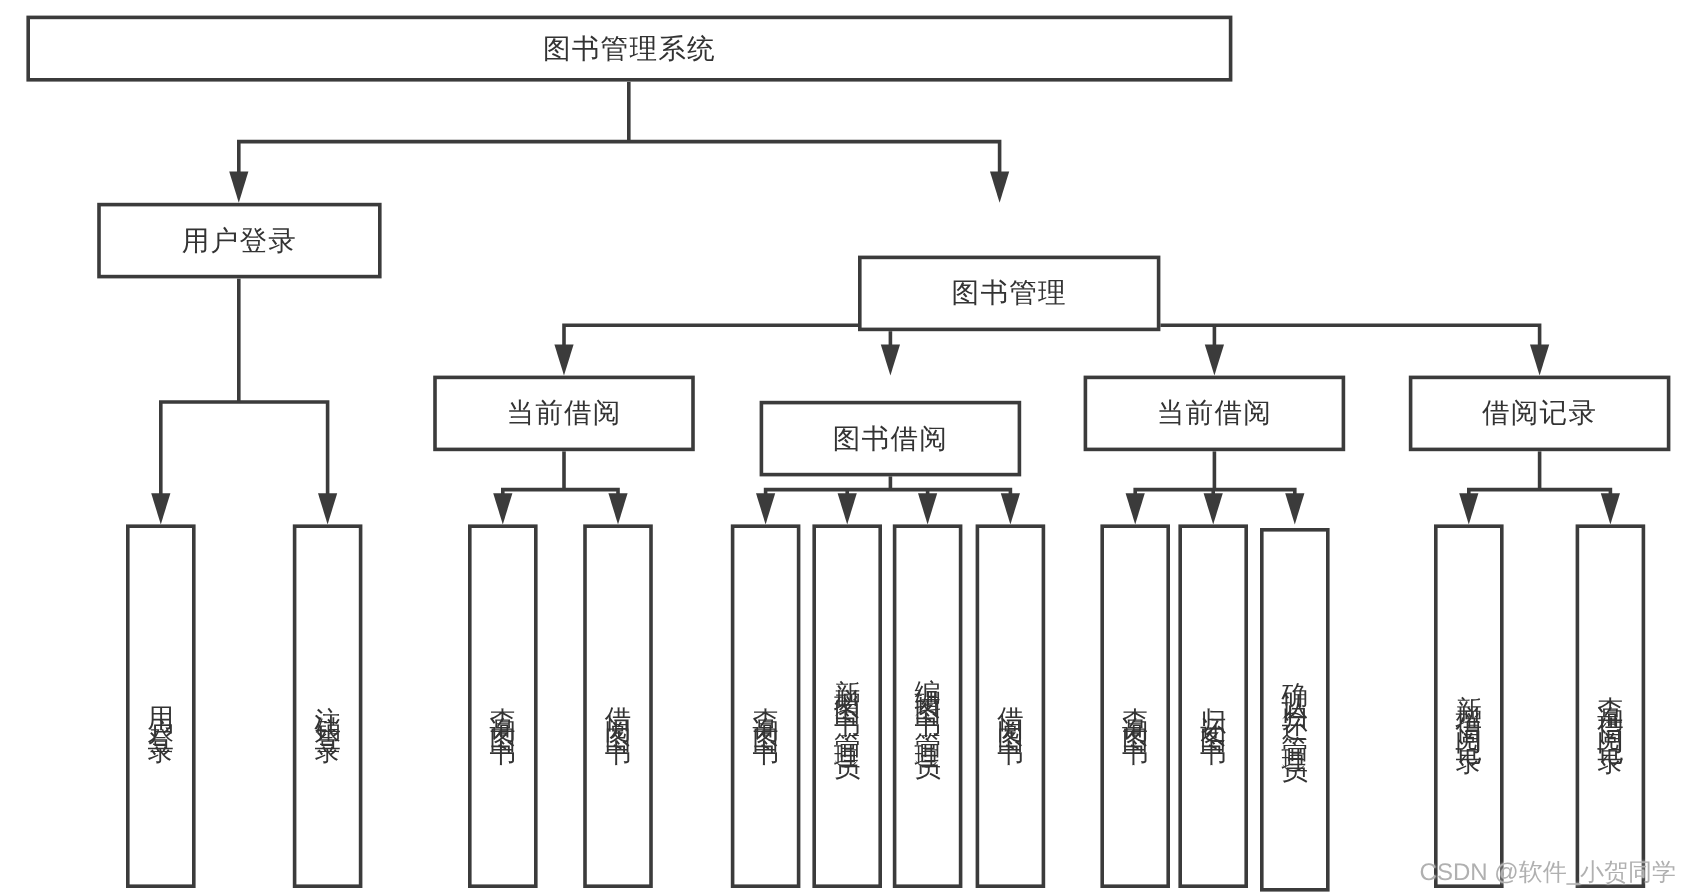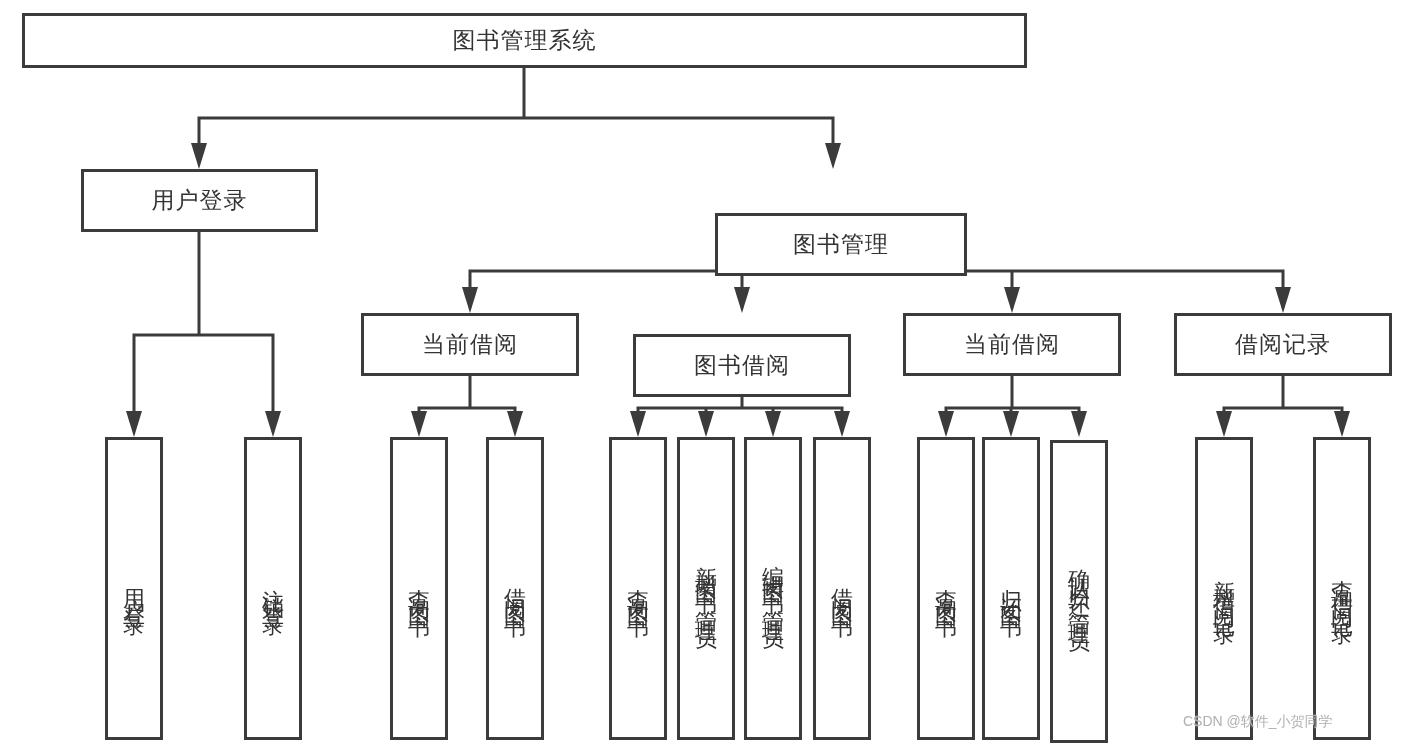--- a/index.html
+++ b/index.html
@@ -55,21 +55,21 @@
     text-orientation: mixed;
     font-size: 22px;
     line-height: 1;
     letter-spacing: 9px;
     white-space: nowrap;
   }
   #watermark {
     position: absolute;
     left: 1183px;
     top: 713px;
-    font-size: 14px;
+    font-size: 20px;
     color: #b0b0b0;
     white-space: nowrap;
     text-shadow: 0 0 2px #ffffff;
     z-index: 5;
   }
 </style>
 </head>
 <body>
 
 <div id="canvas">

